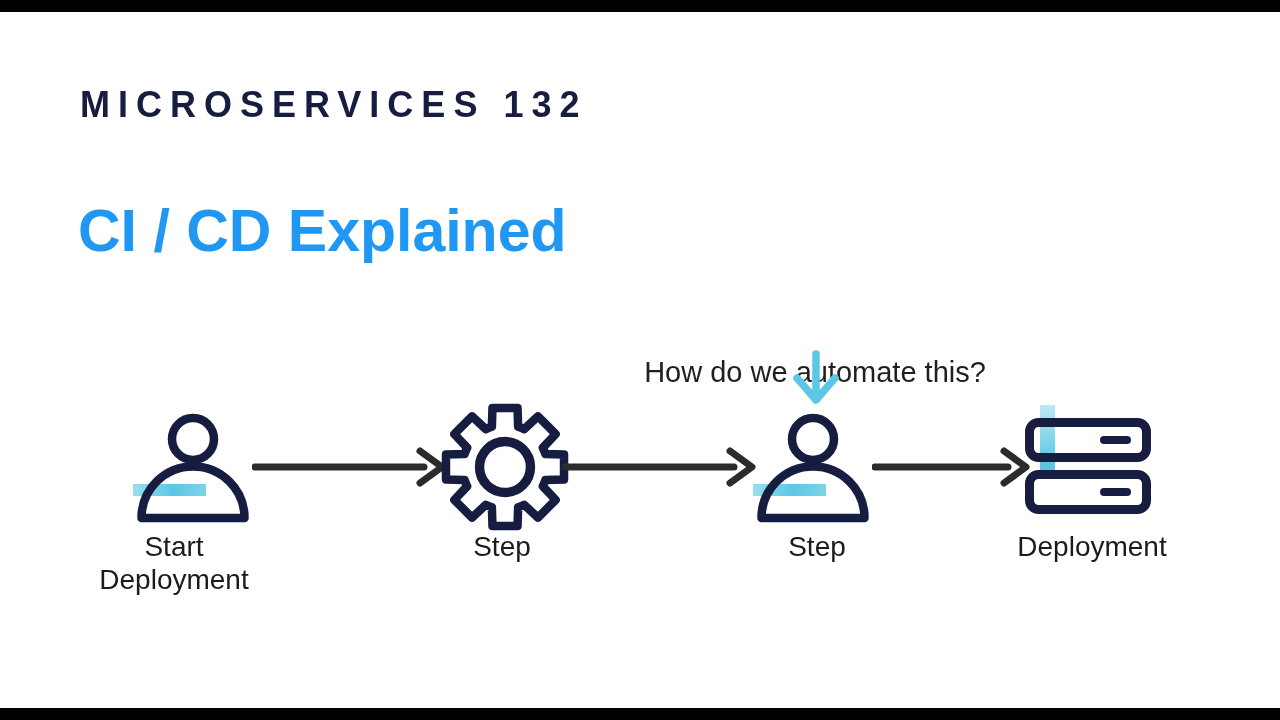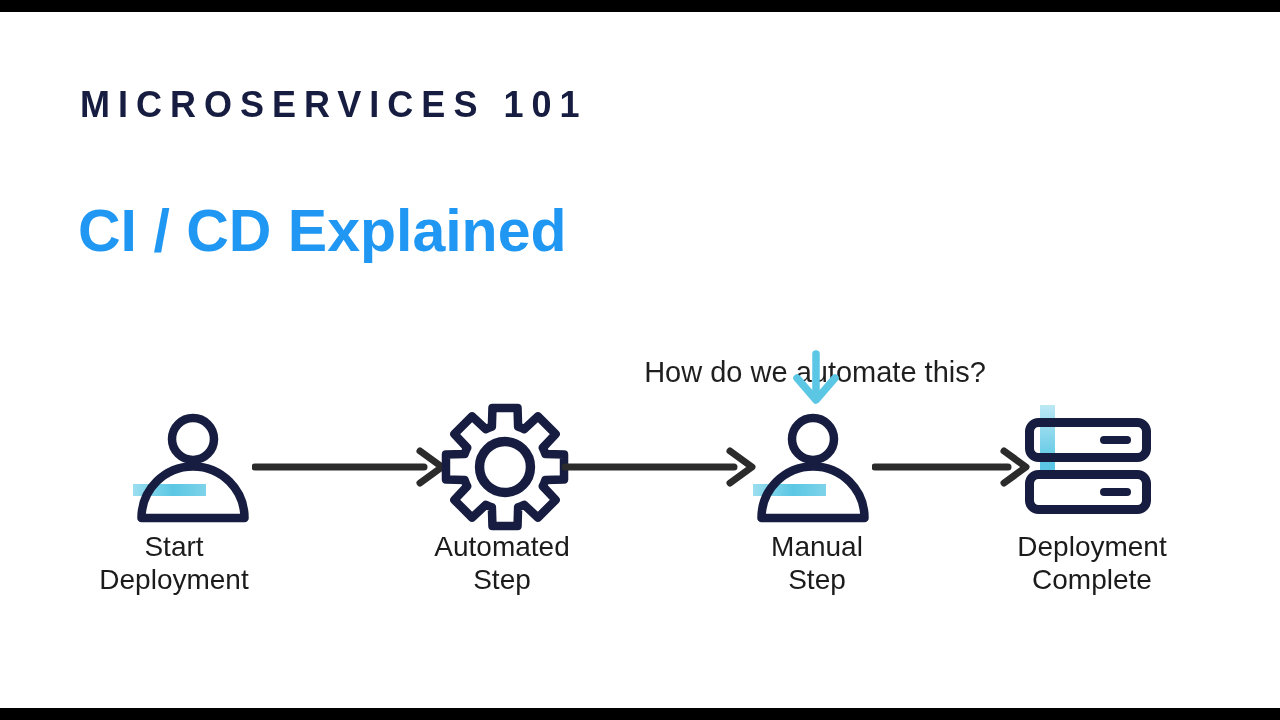--- a/index.html
+++ b/index.html
@@ -25,21 +25,21 @@
   .hl-bar-v{position:absolute;width:15px;height:68px;left:1040px;top:405px;
             background:linear-gradient(180deg,#bde8f5 0%,#5bc7e4 85%);}
   svg{display:block;}
 </style>
 </head>
 <body>
 
 <div class="letterbox top"></div>
 <div class="letterbox bottom"></div>
 
-<div class="kicker">MICROSERVICES 101</div>
+<div class="kicker">MICROSERVICES 132</div>
 <div class="title">CI / CD Explained</div>
 
 <div class="question">How do we automate this?</div>
 <div class="abs" style="left:791px;top:350px;">
   <svg width="50" height="60" viewBox="0 0 50 60" fill="none" stroke="#5bc7e4" stroke-width="7.5" stroke-linecap="round" stroke-linejoin="round">
     <line x1="25" y1="4" x2="25" y2="42"></line>
     <polyline points="6,28 25,50 44,28"></polyline>
   </svg>
 </div>
 
@@ -104,23 +104,20 @@
     <line x1="80" y1="23" x2="103" y2="23" stroke-width="8"></line>
     <line x1="80" y1="75" x2="103" y2="75" stroke-width="8"></line>
   </svg>
 </div>
 
 <div class="step-label" style="left:64px;">
   <div>Start</div>
   <div>Deployment</div>
 </div>
 <div class="step-label" style="left:392px;">
-  <div>Automated</div>
   <div>Step</div>
 </div>
 <div class="step-label" style="left:707px;">
-  <div>Manual</div>
   <div>Step</div>
 </div>
 <div class="step-label" style="left:982px;">
   <div>Deployment</div>
-  <div>Complete</div>
 </div>
 
 </body></html>

